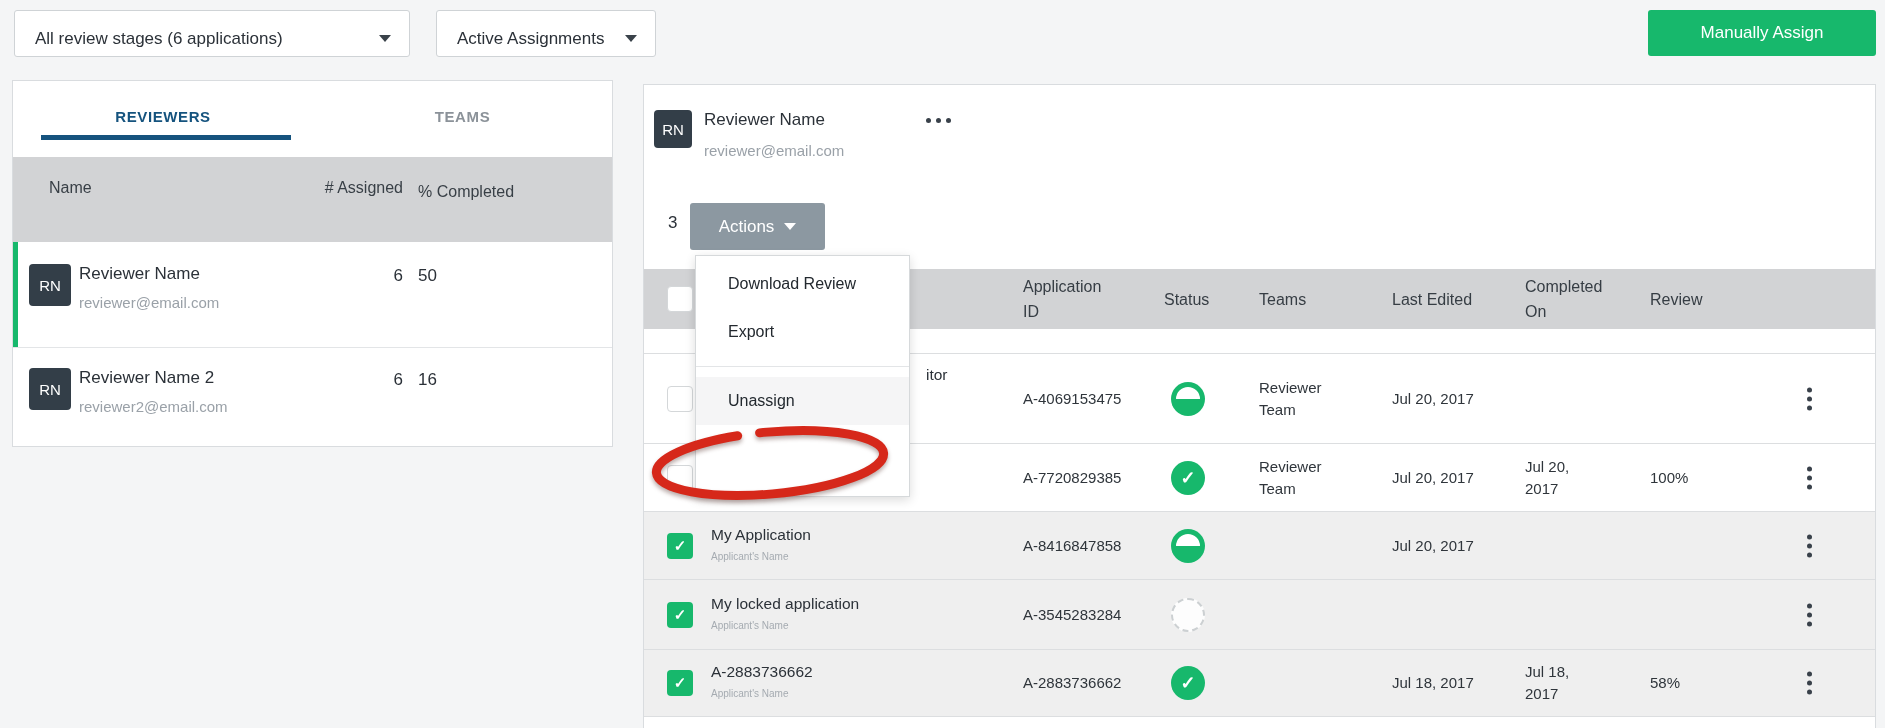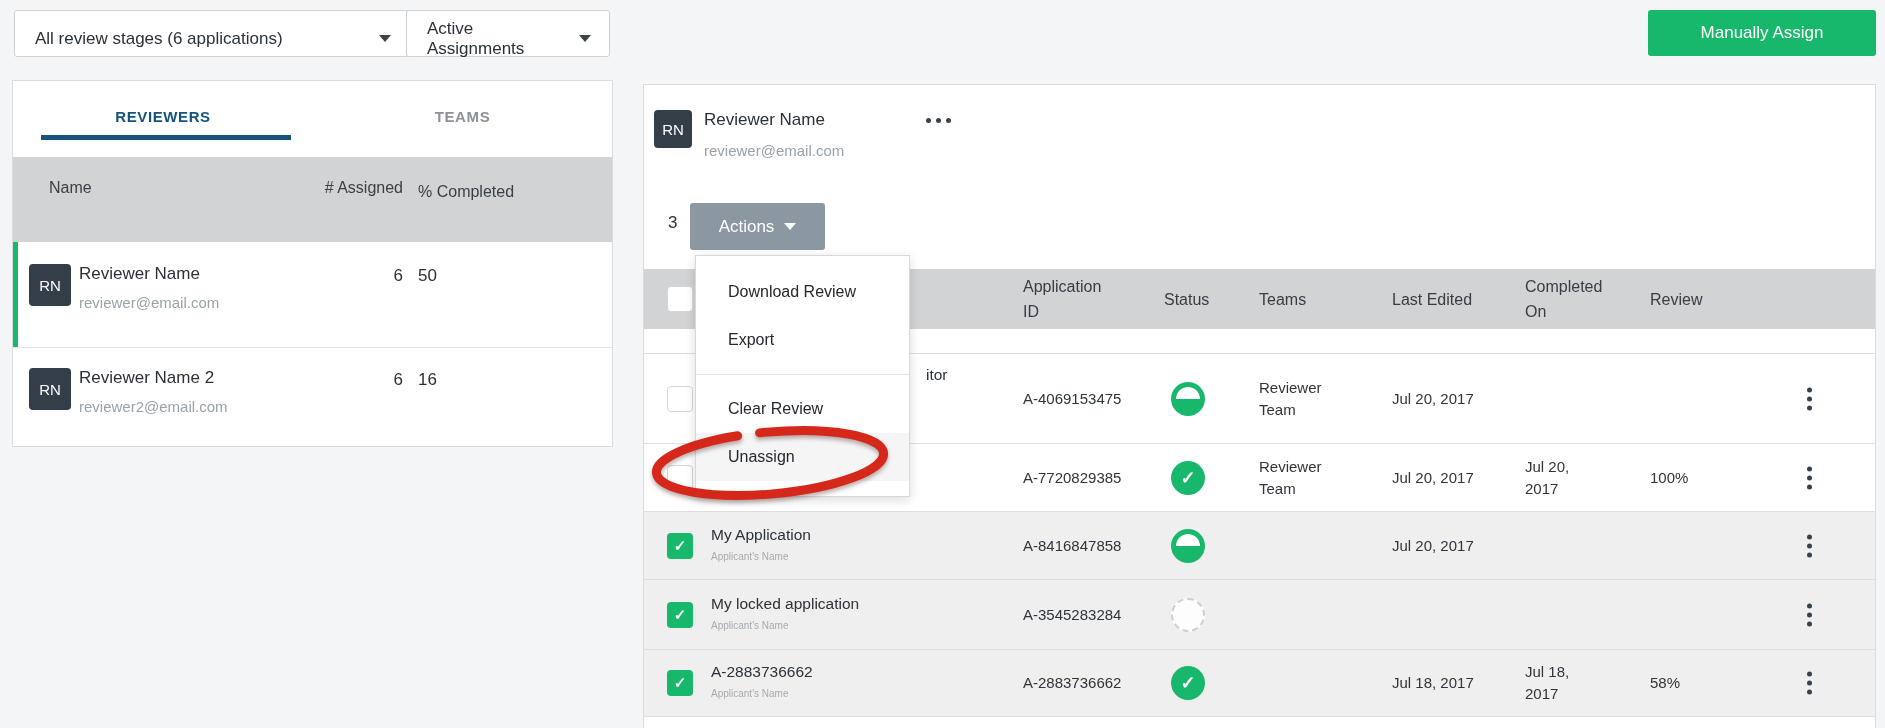--- a/index.html
+++ b/index.html
@@ -55,21 +55,21 @@
   .kebab { display:flex; flex-direction:column; gap:4px; align-items:center; cursor:pointer; width:24px; }
 
   .btn-actions {
     background:#8c98a1; color:#fff; border:none; border-radius:3px; font-size:17px;
     display:flex; align-items:center; justify-content:center; gap:10px; cursor:pointer;
   }
   .btn-actions .caret-down { border-top-color:#fff; margin-left:0; }
 
   .menu {
     background:#fff; border:1px solid #d6d9db; z-index:50;
-    box-shadow:0 3px 10px rgba(0,0,0,.14); padding:12px 0;
+    box-shadow:0 3px 10px rgba(0,0,0,.14); padding:4px 0;
   }
   .menu-item { height:48px; display:flex; align-items:center; padding-left:32px; font-size:16px; color:#23292f; cursor:pointer; }
   .menu-item.hl { background:#f5f5f6; }
   .menu-sep { height:1px; background:#e3e5e7; margin:10px 0; }
 
   .rt-band { background:#d2d3d5; color:#363d44; font-size:16px; line-height:25px; }
 
   
   .c-cb   { position:absolute; left:23px;  width:28px; }
   .c-name { position:absolute; left:67px;  width:290px; }
@@ -108,21 +108,21 @@
   .annot { z-index:60; pointer-events:none; filter:drop-shadow(0 3px 2px rgba(60,20,15,.35)); }
 </style>
 </head>
 <body>
 
 <div class="abs dropdown" style="left:14px; top:10px; width:396px; height:47px;">
   <span>All review stages (6 applications)</span>
   <span class="caret-down"></span>
 </div>
 
-<div class="abs dropdown" style="left:406px; top:10px; width:204px; height:47px;">
+<div class="abs dropdown" style="left:436px; top:10px; width:220px; height:47px;">
   <span>Active Assignments</span>
   <span class="caret-down"></span>
 </div>
 
 <button class="abs btn-primary" style="left:1648px; top:10px; width:228px; height:46px;">Manually Assign</button>
 
 <div class="abs card" style="left:12px; top:80px; width:601px; height:367px;">
 
   <div class="abs tab active" style="left:0; top:27px; width:300px; text-align:center;">REVIEWERS</div>
   <div class="abs tab inactive" style="left:300px; top:27px; width:299px; text-align:center;">TEAMS</div>
@@ -270,19 +270,18 @@
       </div>
   </div>
 
   <div class="rt-row" style="top:631px; height:29px;"></div>
 </div>
 
 <div class="abs menu" style="left:695px; top:255px; width:215px; height:242px;">
   <div class="menu-item">Download Review</div>
   <div class="menu-item">Export</div>
   <div class="menu-sep"></div>
-  <div class="menu-item">Clear Review</div>
   <div class="menu-item hl">Unassign</div>
 </div>
 
 <svg class="abs annot" style="left:648px; top:418px;" width="252" height="90" viewBox="0 0 252 90">
   <ellipse cx="122" cy="45" rx="114" ry="31" fill="none" stroke="#d6281a" stroke-width="9" stroke-linecap="round" stroke-dasharray="340 22 200 0" transform="rotate(-5 122 45)"></ellipse>
 </svg>
 
 </body></html>

